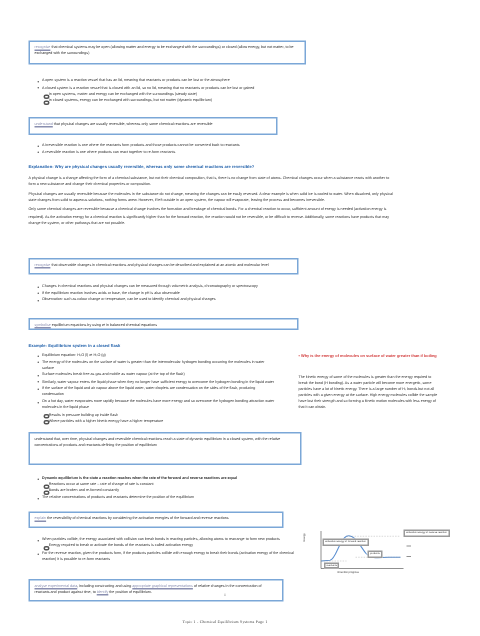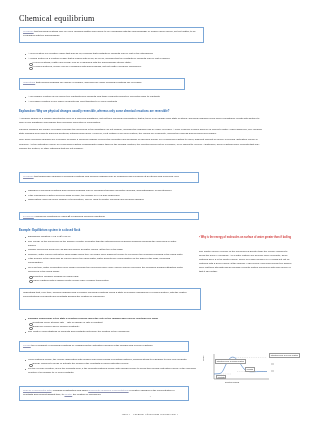--- a/index.html
+++ b/index.html
@@ -75,21 +75,20 @@
     position:absolute;border:0.4px solid #9a9a9a;background:#fff;
     font-family:"Liberation Sans",sans-serif;font-size:1.7px;
     color:#333;padding:.4px .7px;box-sizing:border-box;white-space:nowrap;
   }
 </style>
 </head>
 <body>
 
 <div class="page">
 
-  <div class="title">Chemical equilibrium</div>
 
   <div class="syl-box" style="left:19px;top:27px;width:185px;height:16px;">
     <span class="kw">recognise</span><span> that chemical systems may be open (allowing matter and energy to be exchanged with the surroundings) or closed (allow energy, but not matter, to be exchanged with the surroundings)</span>
   </div>
 
   <ul class="lv1" style="left:24px;top:52px;width:225px;">
     <li>A open system is a reaction vessel that has an lid, meaning that reactants or products can be lost or the atmosphere</li>
     <li>
       <span>A closed system is a reaction vessel that is closed with an lid, so no lid, meaning that no reactants or products can be lost or gained</span>
       <ul class="lv2">

